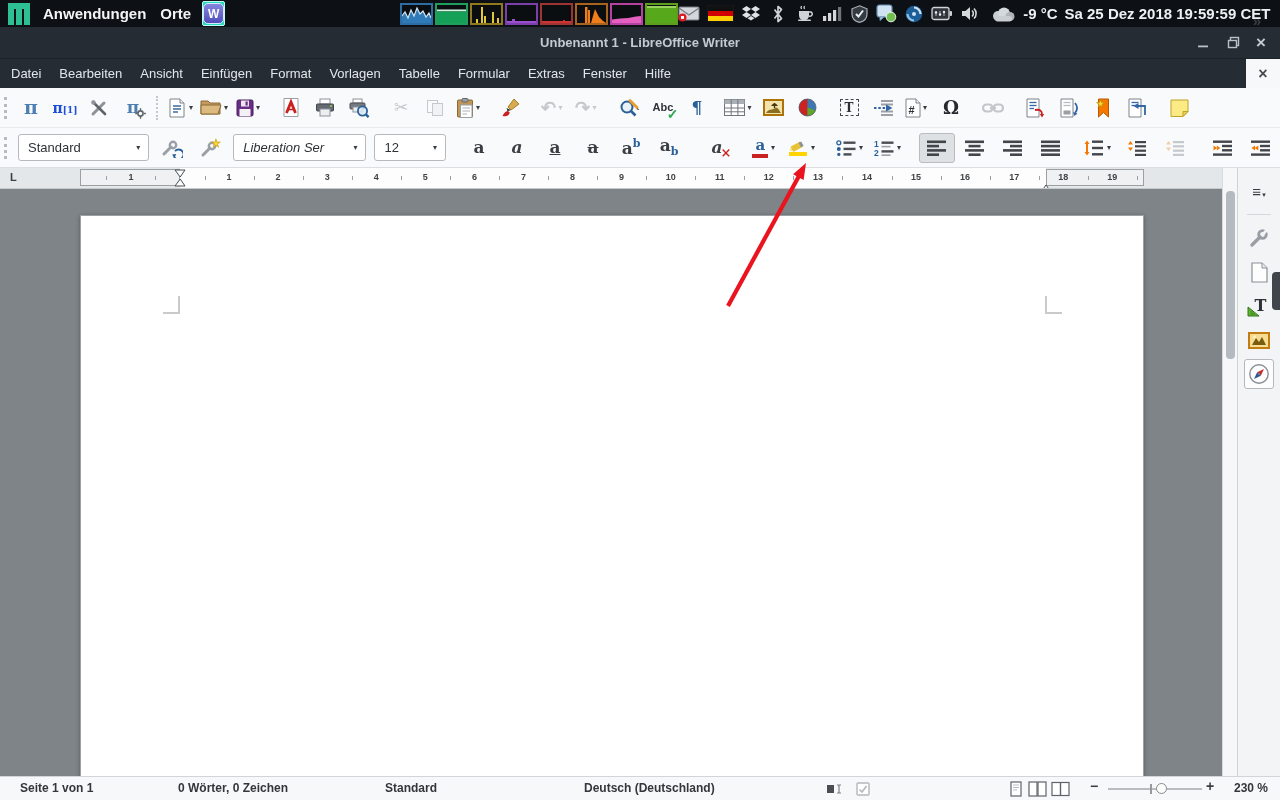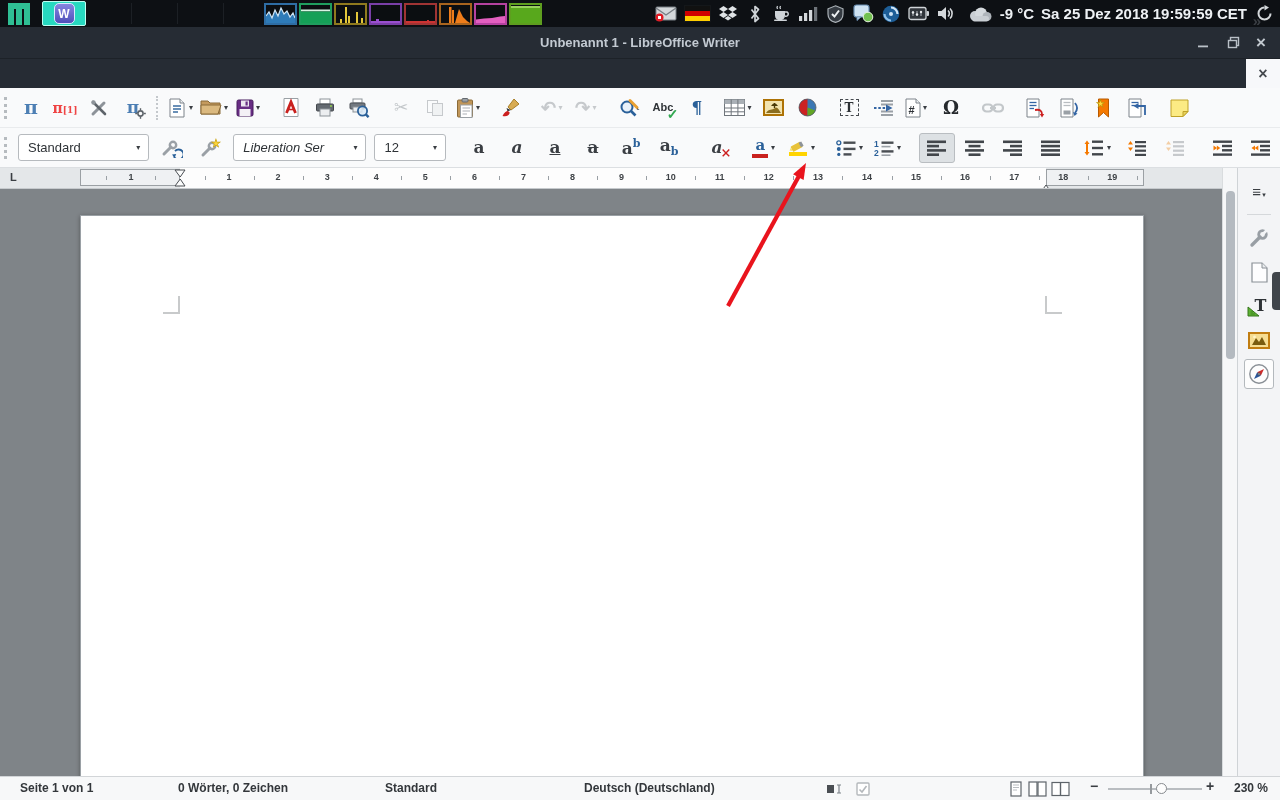--- a/index.html
+++ b/index.html
@@ -104,20 +104,24 @@
 <body>
 
 <div id="screen">
 
   <div id="panel">
     <span class="logo">
         <svg width="22" height="22" viewBox="0 0 22 22" xmlns="http://www.w3.org/2000/svg">
           <path d="M0 0 H22 V22 H16 V6 H14 V22 H8 V6 H6 V22 H0 Z" fill="#2fbf94"></path>
         </svg>
       </span>
+    <span id="panel-menus" style="display:flex">
+        <span class="pmenu">Anwendungen</span>
+        <span class="pmenu">Orte</span>
+      </span>
     <span id="task-writer">
       <span>
           <span style="display:flex;align-items:center;justify-content:center;width:21px;height:21px;border-radius:5px;background:linear-gradient(180deg,#8585e0,#4f4fba);border:1px solid #d8e8ff;color:#fff;font-weight:bold;font-size:12px">W</span>
         </span>
     </span>
     <span class="slotline"></span>
     <span class="slotline"></span>
     <span class="slotline"></span>
     <span id="panel-monitors">
         <span class="mon" style="border-color: rgb(46, 109, 164);"><svg width="29" height="18" viewBox="0 0 29 18" xmlns="http://www.w3.org/2000/svg">
@@ -279,35 +283,48 @@
           <rect x="3.5" y="1.5" width="8" height="8" fill="none" stroke="#b9c0c7" stroke-width="1.4"></rect>
           <rect x="1.5" y="4.5" width="8" height="7" fill="#262c34" stroke="#b9c0c7" stroke-width="1.4"></rect>
         </svg>
       </span>
     <span class="winbtn" style="right:6px">
         <span style="font-size:17px;color:#c3cad0;font-weight:bold;line-height:1">×</span>
       </span>
   </div>
 
   <div id="menubar">
+    <span id="menubar-items" style="display:flex">
+        <span class="mitem">Datei</span>
+        <span class="mitem">Bearbeiten</span>
+        <span class="mitem">Ansicht</span>
+        <span class="mitem">Einfügen</span>
+        <span class="mitem">Format</span>
+        <span class="mitem">Vorlagen</span>
+        <span class="mitem">Tabelle</span>
+        <span class="mitem">Formular</span>
+        <span class="mitem">Extras</span>
+        <span class="mitem">Fenster</span>
+        <span class="mitem">Hilfe</span>
+      </span>
     <span id="close-doc">
         <span style="font-size:16px;color:#45494e;font-weight:bold;line-height:1">×</span>
       </span>
   </div>
 
   <div id="tb1" class="toolbar">
       <span class="grip"></span>
       <span class="tbtn">
         <span class="ico">
           <span style="font-family:'DejaVu Serif',serif;font-weight:bold;font-size:19px;color:#4d7fb4;line-height:1">π</span>
         </span>
       </span>
       <span class="tbtn">
         <span class="ico">
-          <span style="font-family:'DejaVu Serif',serif;font-weight:bold;font-size:14px;color:#ef4444;line-height:1">π<span style="font-size:9px">[1]</span></span>
+          <span style="font-family:'DejaVu Serif',serif;font-weight:bold;font-size:14px;color:#1d4ed8;line-height:1">π<span style="font-size:9px">[1]</span></span>
         </span>
       </span>
       <span class="tbtn">
         <span class="ico">
           <svg width="20" height="20" viewBox="0 0 20 20" xmlns="http://www.w3.org/2000/svg">
             <path d="M4 16 L15 5" stroke="#8d9399" stroke-width="3" stroke-linecap="round"></path>
             <path d="M4 4 L16 16" stroke="#5e646a" stroke-width="2.6" stroke-linecap="round"></path>
             <circle cx="4.5" cy="4.5" r="2.2" fill="#8d9399"></circle>
           </svg>
         </span>

